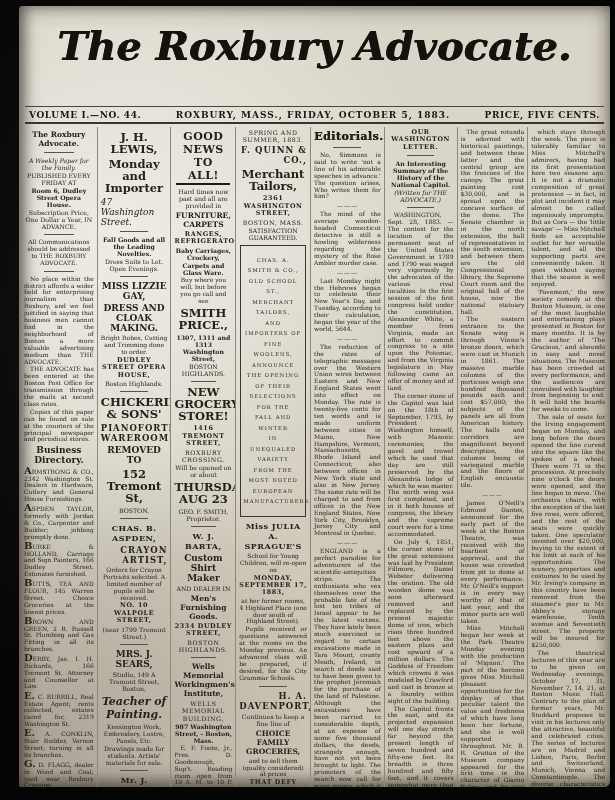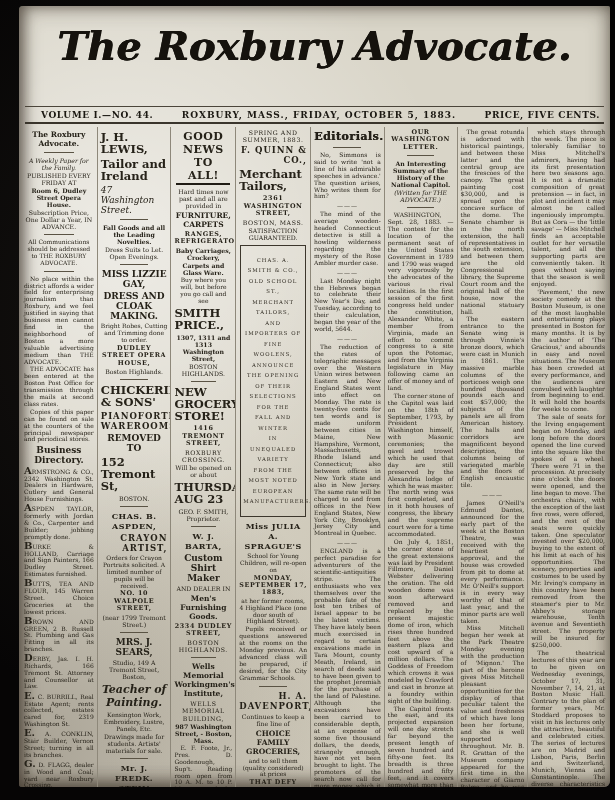--- a/index.html
+++ b/index.html
@@ -12,35 +12,35 @@
       #d9d5c8;
     border-radius:4px 2px 6px 3px;
     box-shadow: inset 0 0 22px rgba(40,30,20,.45), inset 6px 0 12px rgba(40,30,20,.35), inset 0 -8px 14px rgba(40,30,20,.3);
     color:#211d17; overflow:hidden;}
   #masthead{ text-align:center; margin-top:16px; height:84px;}
   #masthead .title{font-size:40px;font-weight:bold;font-style:italic;letter-spacing:0px;
       font-family:"DejaVu Serif","Liberation Serif",serif;color:#15120d;
       text-shadow:.6px 0 0 #15120d, 0 .4px 0 #15120d;}
   .ruleline{border:0;border-top:1px solid #4b453a;margin:0 6px;}
   .ruleheavy{border:0;border-top:2px solid #3a352c;margin:0 6px;}
-  #dateline{display:flex;justify-content:space-between;align-items:center;padding:3px 10px 2px 22px;
+  #dateline{display:flex;justify-content:space-between;align-items:center;padding:3px 10px 2px 10px;
       font-weight:bold;font-size:9px;letter-spacing:.6px;color:#1b1812;}
   #dateline .mid{letter-spacing:1px;}
   #columns{display:flex;align-items:stretch;height:660px;padding:3px 2px 0 2px;}
   .col{overflow:hidden;border-right:1px solid #8e887a;padding:1px 3px;box-sizing:border-box;}
   .col:last-child{border-right:none;}
   .col:nth-child(1){width:77px;} .col:nth-child(2){width:74px;} .col:nth-child(3){width:65px;}
   .col:nth-child(4){width:75px;} .col:nth-child(5){width:74px;} .col:nth-child(6){width:73px;}
   .col:nth-child(7){width:71px;} .col:nth-child(8){width:80px;}
   .b{margin:1px 0;color:#262219;}
   .t{font-size:6px;line-height:6.9px;text-align:justify;text-indent:6px;}
   .tc{font-size:6px;line-height:6.9px;text-align:center;}
   .dir{font-size:6px;line-height:6.8px;text-align:justify;margin:2.5px 0;}
   .dir::first-letter{font-size:10px;font-weight:bold;}
-  .a1{font-size:11.5px;font-weight:bold;margin:3px 0;line-height:12px;}
+  .a1{font-size:11.5px;font-weight:bold;text-align:center;margin:3px 0;line-height:12px;}
   .a1i{font-size:11px;font-weight:bold;font-style:italic;text-align:center;margin:3px 0;}
   .a2{font-size:9px;font-weight:bold;text-align:center;margin:2px 0;}
   .a2i{font-size:9px;font-style:italic;margin:2px 0;}
   .a2s{font-size:7.5px;font-weight:bold;text-align:center;margin:2px 0;}
   .a2ls{font-size:8.5px;font-weight:bold;letter-spacing:1px;text-align:right;margin:2px 0;}
   .a3{font-size:8px;font-weight:bold;letter-spacing:.5px;text-align:center;margin:2px 0;}
   .a4{font-size:6.2px;text-align:center;line-height:7px;}
   .a4b{font-size:6.2px;font-weight:bold;text-align:center;line-height:7px;}
   .a4i{font-size:6.2px;font-style:italic;text-align:center;line-height:7px;}
   .sc{font-size:6.2px;text-transform:uppercase;letter-spacing:.6px;text-align:center;line-height:7.2px;}
@@ -89,21 +89,21 @@
           <div class="b dir">BURKE &amp; HOLLAND, Carriage and Sign Painters, 166 Dudley Street. Estimates furnished.</div>
           <div class="b dir">BUTTS, TEA AND FLOUR, 145 Warren Street. Choice Groceries at the lowest prices.</div>
           <div class="b dir">BROWN AND GREEN, 2 B. Russell St. Plumbing and Gas Fitting in all its branches.</div>
           <div class="b dir">DERBY, Jas. I. H. Richards, 166 Tremont St. Attorney and Counsellor at Law.</div>
           <div class="b dir">E. C. BURRILL, Real Estate Agent; rents collected, estates cared for, 2319 Washington St.</div>
           <div class="b dir">E. A. CONKLIN, Stair Builder, Vernon Street; turning in all its branches.</div>
           <div class="b dir">G. D. FLAGG, dealer in Wood and Coal; yard near Roxbury Crossing.</div>
         </div>
         <div class="col">
           <div class="b a1">J. H. LEWIS,</div>
-          <div class="b a1">Tailor and Ireland</div>
+          <div class="b a1">Monday and Importer</div>
           <div class="b a2i">47 Washington Street.</div>
           <div class="b r"></div>
           <div class="b a4b">Fall Goods and all the Leading Novelties.</div>
           <div class="b a4">Dress Suits to Let.        Open Evenings.</div>
           <div class="b r"></div>
           <div class="b a2">MISS LIZZIE GAY,</div>
           <div class="b a2">DRESS AND CLOAK MAKING.</div>
           <div class="b tc">Bright Robes, Cutting and Trimming done to order.</div>
           <div class="b scb">DUDLEY STREET OPERA HOUSE,</div>
           <div class="b a4">Boston Highlands.</div>

